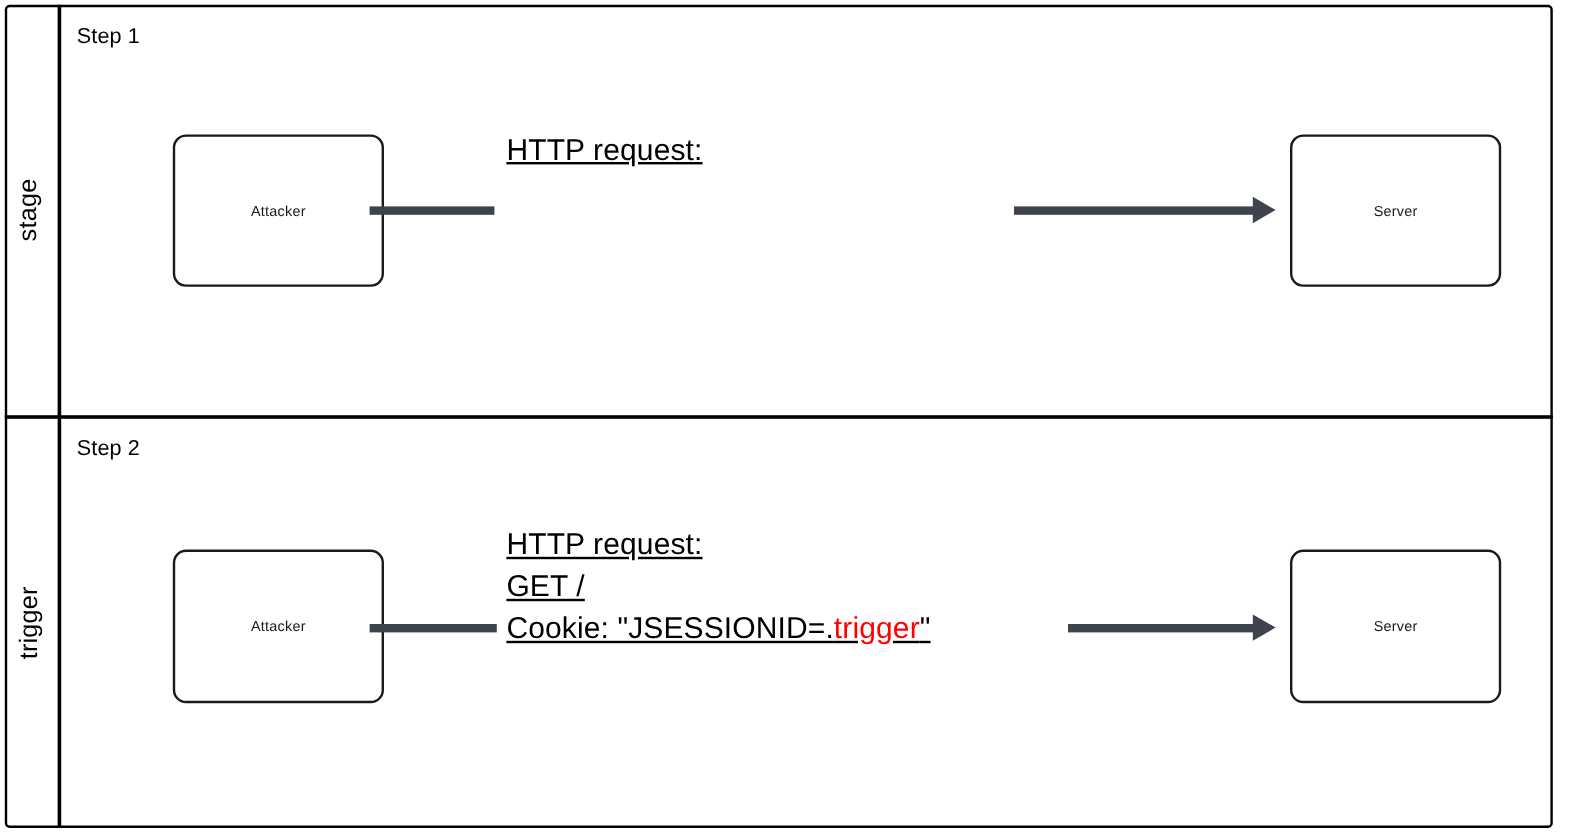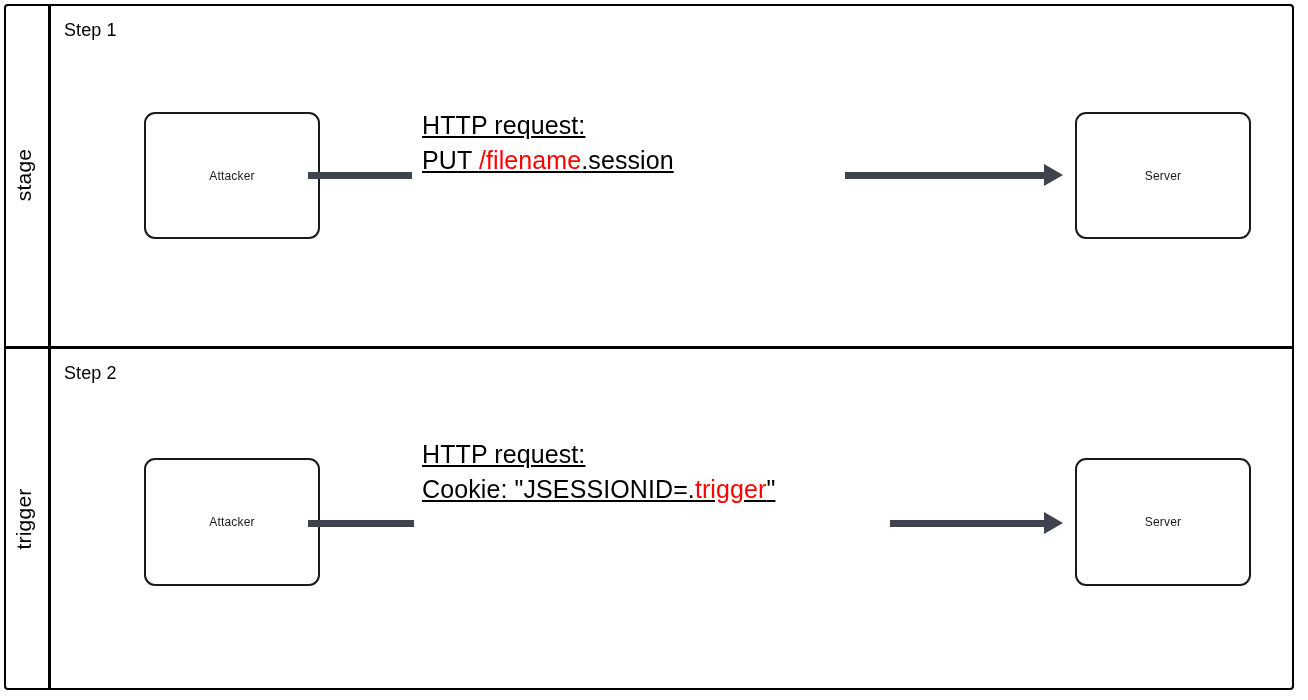--- a/index.html
+++ b/index.html
@@ -171,28 +171,28 @@
 
   <div class="node-box" id="attacker-1">Attacker</div>
   <div class="node-box" id="server-1">Server</div>
 
   <div class="conn-line" id="conn1-left"></div>
   <div class="conn-line" id="conn1-right"></div>
   <div class="arrow-head" id="arrow1-head"></div>
 
   <div class="req-block" id="req-block-1">
     <span class="req-line">HTTP request:</span>
-    <span class="req-line"><span>PUT </span><span class="hl">/filename</span><span>.session</span></span>
   </div>
 
   <div class="node-box" id="attacker-2">Attacker</div>
   <div class="node-box" id="server-2">Server</div>
 
   <div class="conn-line" id="conn2-left"></div>
   <div class="conn-line" id="conn2-right"></div>
   <div class="arrow-head" id="arrow2-head"></div>
 
   <div class="req-block" id="req-block-2">
     <span class="req-line">HTTP request:</span>
+    <span class="req-line">GET /</span>
     <span class="req-line"><span>Cookie: "JSESSIONID=.</span><span class="hl">trigger</span><span>"</span></span>
   </div>
 
 </div>
 
 </body></html>

